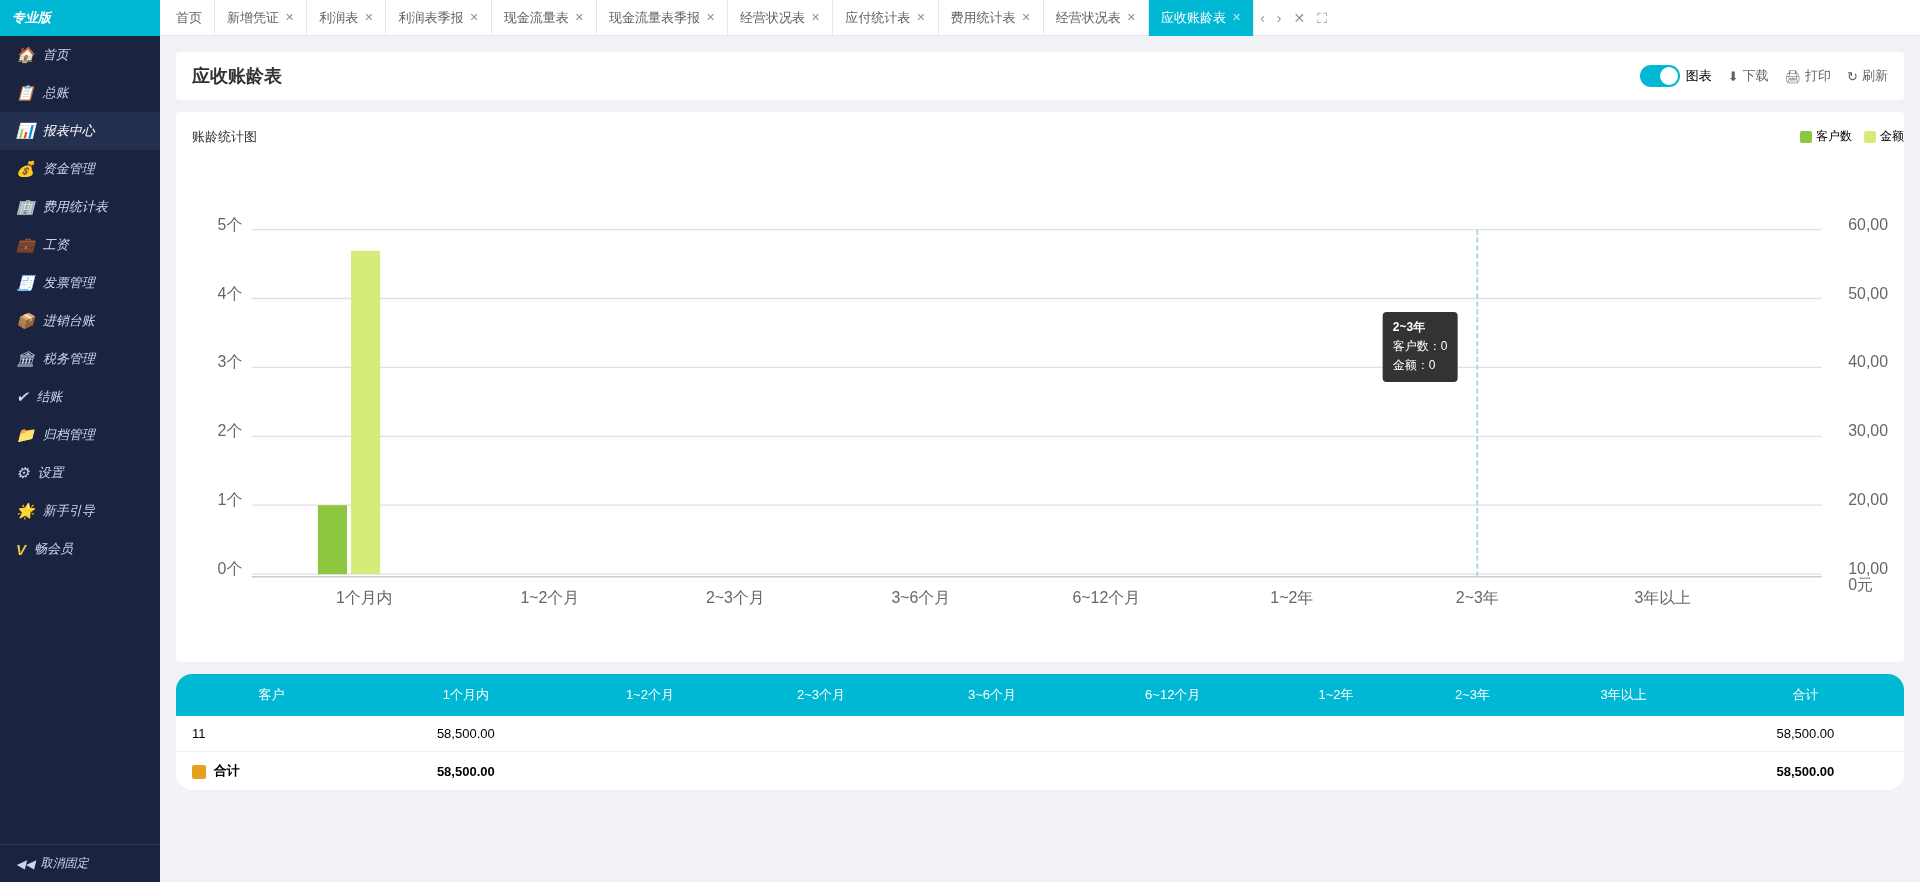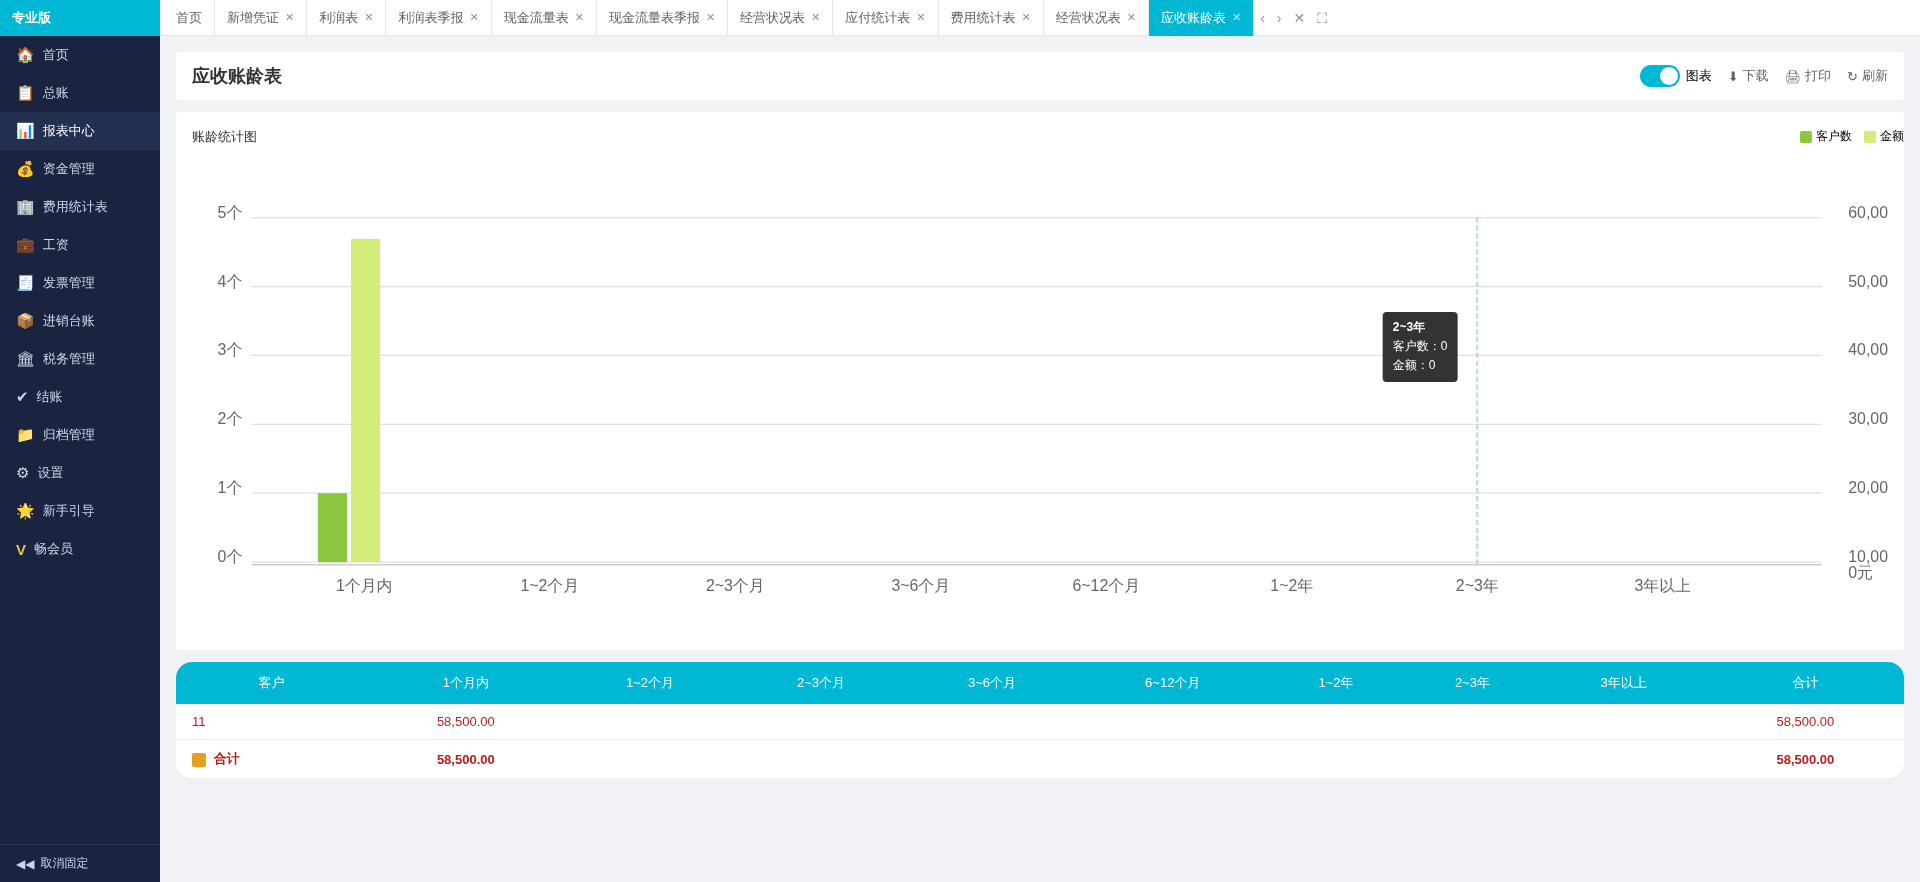--- a/index.html
+++ b/index.html
@@ -7,20 +7,21 @@
 
     
     .sidebar {
       width: 160px;
       background: #1a2340;
       color: #cdd6e8;
       display: flex;
       flex-direction: column;
       flex-shrink: 0;
       height: 100%;
+      font-style: italic;
     }
     .sidebar-logo {
       background: #00b8d4;
       height: 36px;
       display: flex;
       align-items: center;
       padding: 0 12px;
       font-size: 13px;
       color: #fff;
       font-weight: bold;
@@ -129,21 +130,21 @@
     }
 
     
     .chart-area {
       background: #fff;
       border-radius: 4px;
       padding: 16px;
       margin-bottom: 12px;
       position: relative;
     }
-    .chart-title { font-size: 13px; color: #333; margin-bottom: 8px; }
+    .chart-title { font-size: 13px; color: #333; margin-bottom: 20px; }
     .chart-legend {
       position: absolute; top: 16px; right: 0;
       display: flex; align-items: center; gap: 12px; font-size: 12px;
     }
     .legend-item { display: flex; align-items: center; gap: 4px; }
     .legend-dot { width: 12px; height: 12px; border-radius: 2px; }
 
     
     .chart-svg-wrap { width: 100%; overflow: hidden; }
 
@@ -173,21 +174,21 @@
       padding: 12px 8px;
       text-align: center;
       font-weight: normal;
       font-size: 13px;
       border: none;
     }
     .data-table tbody tr td {
       padding: 10px 8px;
       text-align: center;
       font-size: 13px;
-      color: #b91c1c;
+      color: #000000;
       border-bottom: 1px solid #f0f0f0;
     }
     .data-table tbody tr td:first-child { text-align: left; padding-left: 16px; }
     .data-table tbody tr:last-child td { border-bottom: none; }
     .total-row td { font-weight: bold; }
     .total-icon { color: #e6a020; margin-right: 4px; font-size: 14px; }
   </style>
 </head>
 <body>
 

